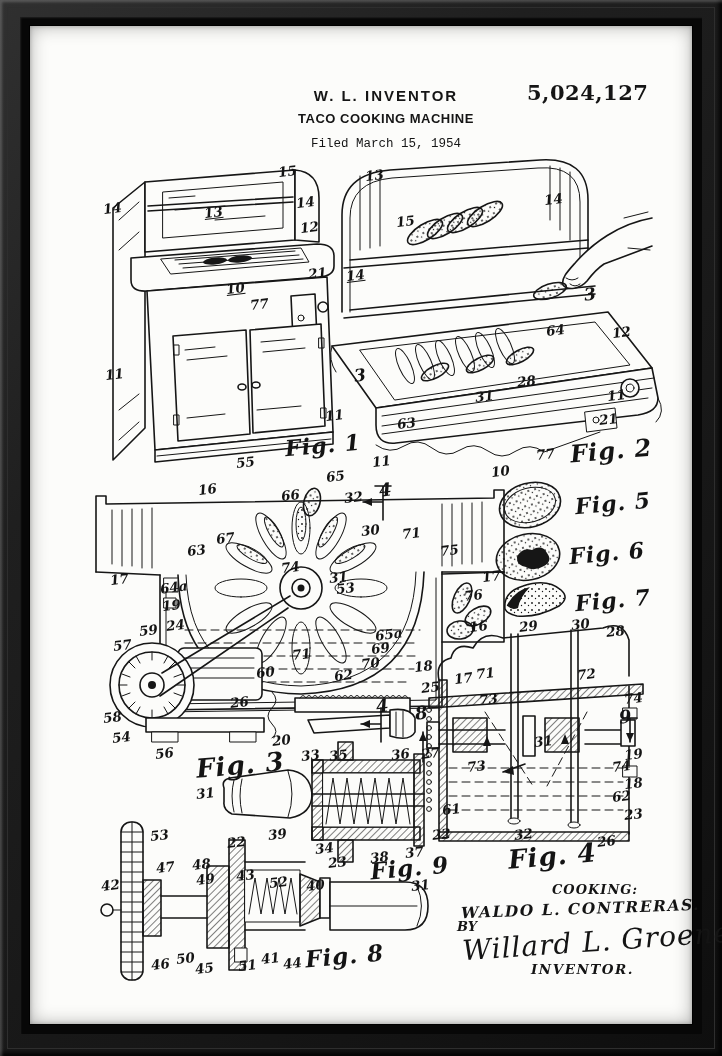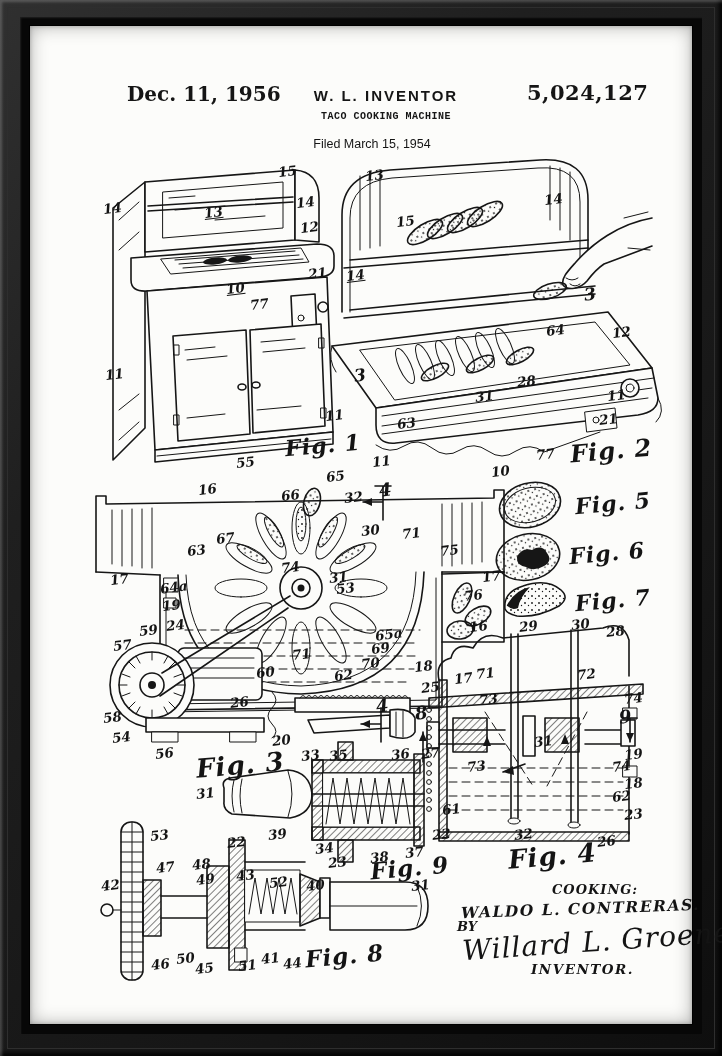--- a/index.html
+++ b/index.html
@@ -12,23 +12,23 @@
   .frame-lip{position:absolute;left:20px;top:17px;right:20px;bottom:22px;background:#070707;
              box-shadow:inset 1px 1px 2px rgba(255,255,255,.10);}
   .paper{position:absolute;left:30px;top:26px;width:662px;height:998px;background:#fcfcfa;
          box-shadow:0 0 0 1px #000,inset 0 0 18px rgba(0,0,0,.30),inset 0 0 4px rgba(0,0,0,.25);}
   
   .hdr{position:absolute;color:#151515;white-space:nowrap;}
   .hdr-date{left:127px;top:82px;font-size:20px;font-weight:700;}
   .hdr-inv{left:386px;top:87px;transform:translateX(-50%);font-family:"Liberation Sans",sans-serif;
            font-size:15px;font-weight:700;letter-spacing:2px;}
   .hdr-num{left:527px;top:80px;font-size:21px;font-weight:700;letter-spacing:.5px;}
-  .hdr-title{left:386px;top:111px;transform:translateX(-50%);font-family:Liberation Mono, monospace;
-             font-size:10px;font-weight:700;letter-spacing:.5px;}
-  .hdr-filed{left:372px;top:137px;transform:translateX(-50%);font-family:Liberation Sans, sans-serif;
+  .hdr-title{left:386px;top:111px;transform:translateX(-50%);font-family:Liberation Sans, sans-serif;
+             font-size:13px;font-weight:700;letter-spacing:.5px;}
+  .hdr-filed{left:386px;top:137px;transform:translateX(-50%);font-family:Liberation Mono, monospace;
              font-size:12.5px;}
   
   svg.art{position:absolute;left:0;top:0;}
   .ln{stroke:#161616;fill:none;stroke-width:1.6;stroke-linecap:round;stroke-linejoin:round;}
   .lt{stroke:#161616;fill:none;stroke-width:1;stroke-linecap:round;stroke-linejoin:round;}
   .fw{fill:#fcfcfa;}
   .fh{fill:url(#hatch);}
   .fs{fill:url(#stip);}
   .fd{fill:#161616;stroke:none;}
   .dash{stroke-dasharray:8 5;}
@@ -51,21 +51,20 @@
 </head>
 <body>
 
 <div class="stage">
   <div class="frame-bevel"></div>
   <div class="frame-line"></div>
   <div class="frame-lip"></div>
 
   <div class="paper"></div>
 
-  <div class="hdr hdr-date">Dec. 11, 1956</div>
   <div class="hdr hdr-inv">W. L. INVENTOR</div>
   <div class="hdr hdr-num">5,024,127</div>
   <div class="hdr hdr-title">TACO COOKING MACHINE</div>
   <div class="hdr hdr-filed">Filed March 15, 1954</div>
 
   <svg class="art" width="722" height="1056" viewBox="0 0 722 1056">
     <defs>
       <pattern id="hatch" width="5" height="5" patternUnits="userSpaceOnUse" patternTransform="rotate(45)">
         <line x1="0" y1="0" x2="0" y2="5" stroke="#161616" stroke-width="1.1"></line>
       </pattern>

